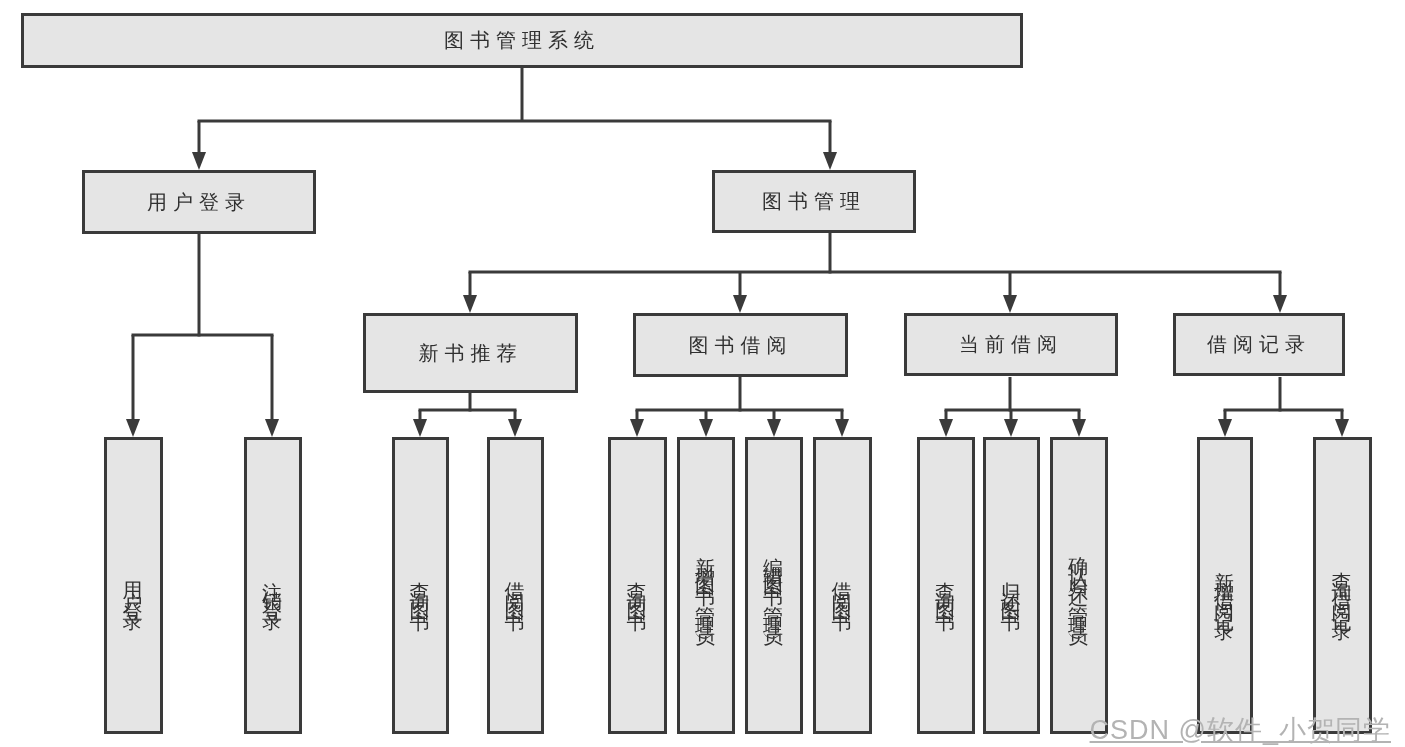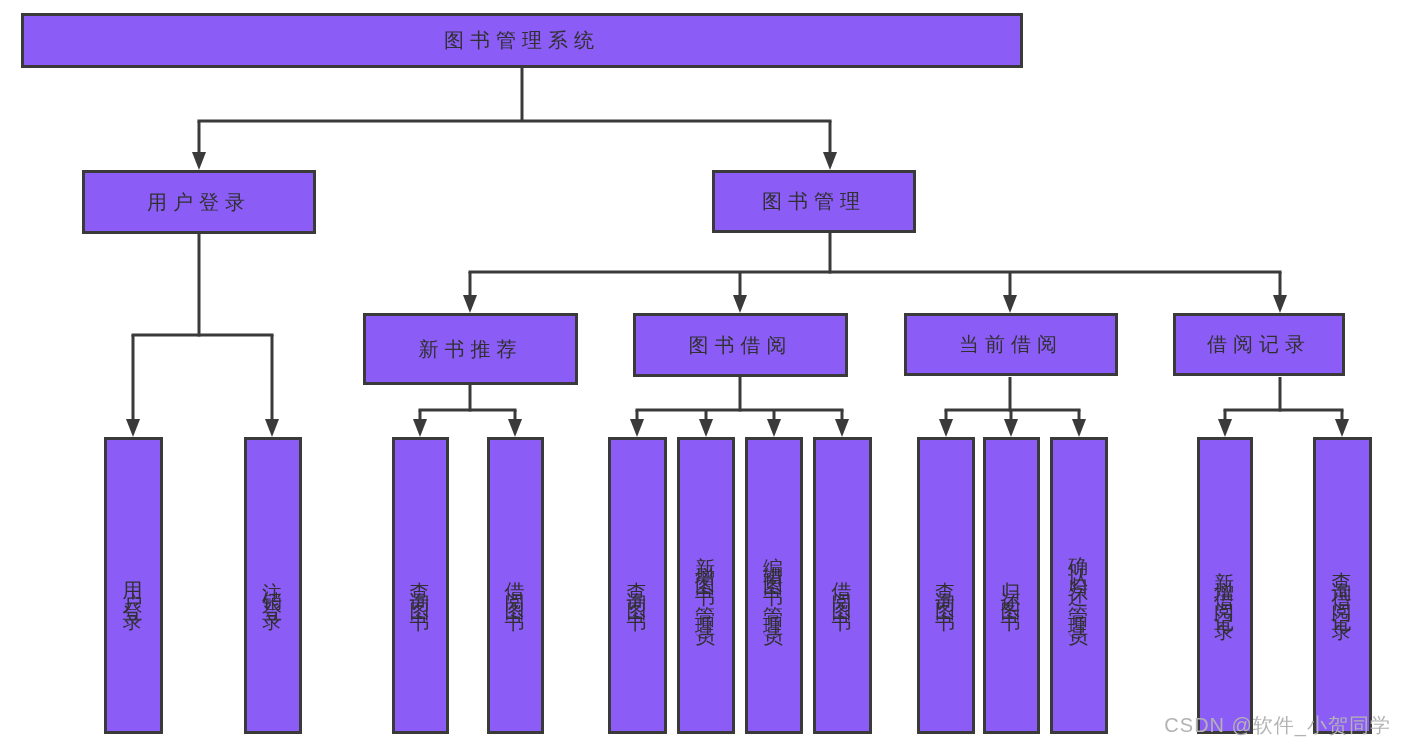--- a/index.html
+++ b/index.html
@@ -16,42 +16,43 @@
     background:var(--bg);
     overflow:hidden;
   }
   .connectors{position:absolute;left:0;top:0;}
   .connectors line{stroke:var(--line);stroke-width:3;}
   .connectors polygon{fill:var(--line);stroke:none;}
   .box{
     position:absolute;
     box-sizing:border-box;
     border:3px solid var(--line);
-    background:#8b5cf6;
+    background:#e5e5e5;
     color:var(--text);
     display:flex;
     align-items:center;
     justify-content:center;
     font-size:20px;
     letter-spacing:6px;
     white-space:nowrap;
   }
   .box.v{
     writing-mode:vertical-rl;
     text-orientation:mixed;
     letter-spacing:10px;
     white-space:normal;
   }
   .watermark{
     position:absolute;
     right:14px;
     top:712px;
-    font-size:20px;
+    font-size:27px;
     letter-spacing:1px;
     color:var(--watermark);
+    text-decoration:underline;
   }
 </style>
 </head>
 <body>
 
 <div class="canvas">
 
   <svg class="connectors" width="1405" height="747" viewBox="0 0 1405 747">
 
     <line x1="522" y1="68" x2="522" y2="122"></line>
@@ -112,21 +113,21 @@
       <polygon points="1218,419 1232,419 1225,437"></polygon>
     <line x1="1342" y1="410" x2="1342" y2="422"></line>
       <polygon points="1335,419 1349,419 1342,437"></polygon>
   </svg>
 
   <div class="box" style="left:21px;top:13px;width:1002px;height:55px">图书管理系统</div>
 
   <div class="box" style="left:82px;top:170px;width:234px;height:64px">用户登录</div>
   <div class="box" style="left:712px;top:170px;width:204px;height:63px">图书管理</div>
 
-  <div class="box" style="left:363px;top:313px;width:215px;height:72px">新书推荐</div>
+  <div class="box" style="left:363px;top:313px;width:215px;height:80px">新书推荐</div>
   <div class="box" style="left:633px;top:313px;width:215px;height:64px">图书借阅</div>
   <div class="box" style="left:904px;top:313px;width:214px;height:63px">当前借阅</div>
   <div class="box" style="left:1173px;top:313px;width:172px;height:63px">借阅记录</div>
 
   <div class="box v" style="left:104px;top:437px;width:59px;height:297px">用户登录</div>
   <div class="box v" style="left:244px;top:437px;width:58px;height:297px">注销登录</div>
 
   <div class="box v" style="left:392px;top:437px;width:57px;height:297px">查询图书</div>
   <div class="box v" style="left:487px;top:437px;width:57px;height:297px">借阅图书</div>
 

